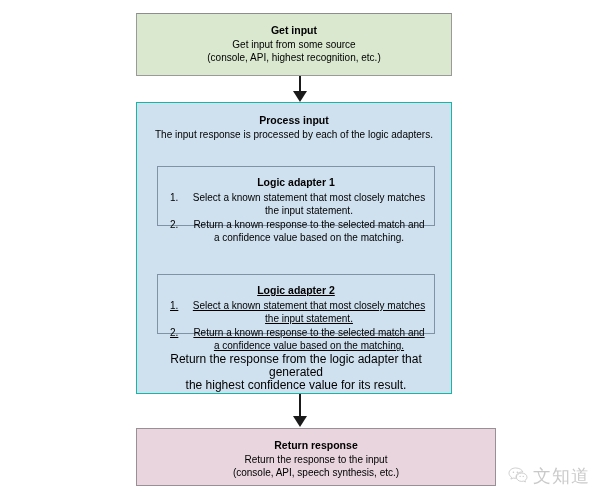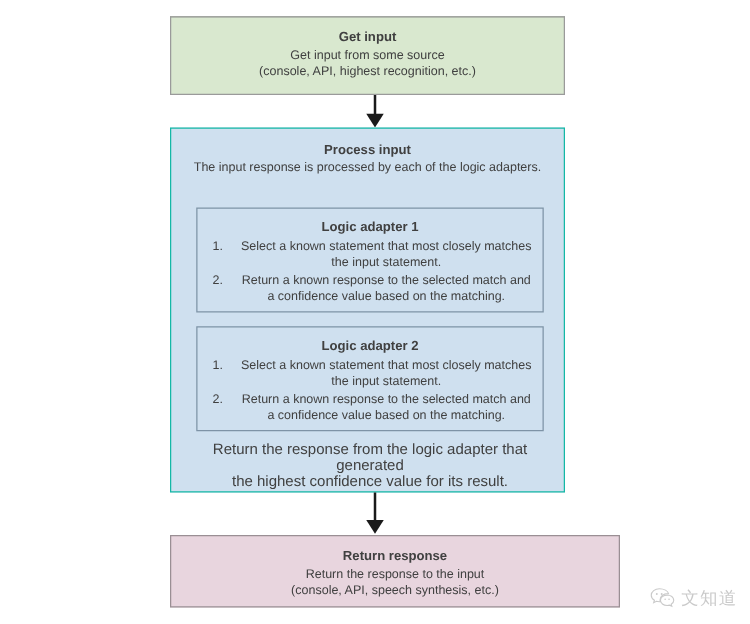--- a/index.html
+++ b/index.html
@@ -19,21 +19,21 @@
     position: absolute;
     left: 0; top: 0;
     width: 600px;
     height: 499px;
   }
 
   .box {
     position: absolute;
     box-sizing: border-box;
     text-align: center;
-    color: #404040;
+    color: #000000;
   }
 
   
   .box-get-input {
     left: 136px;
     top: 13px;
     width: 316px;
     height: 63px;
     background: #d9e8cf;
     border: 1px solid #9a9a9a;
@@ -51,28 +51,28 @@
     border: 1px solid #14b8a6;
     padding-top: 10px;
   }
 
   
   .box-adapter {
     position: absolute;
     box-sizing: border-box;
     left: 20px;
     width: 278px;
-    height: 84px;
+    height: 60px;
     background: #cfe0ef;
     border: 1px solid #7e93a6;
     text-align: center;
     padding-top: 8px;
   }
   .box-adapter-1 { top: 63px; }
-  .box-adapter-2 { top: 158px; }
+  .box-adapter-2 { top: 171px; text-decoration: underline; }
 
   
   .box-return-response {
     left: 136px;
     top: 428px;
     width: 360px;
     height: 58px;
     background: #e8d5de;
     border: 1px solid #9a8f94;
     padding-top: 9px;
@@ -170,21 +170,21 @@
     align-items: center;
     gap: 5px;
     opacity: 0.45;
   }
   .watermark .wm-icon {
     width: 20px;
     height: 18px;
     flex: 0 0 20px;
   }
   .watermark .wm-text {
-    font-size: 14px;
+    font-size: 18px;
     color: #8a8a8a;
     letter-spacing: 1px;
     font-family: "DejaVu Sans", sans-serif;
   }
 </style>
 </head>
 <body>
 
 <div id="diagram">
 

